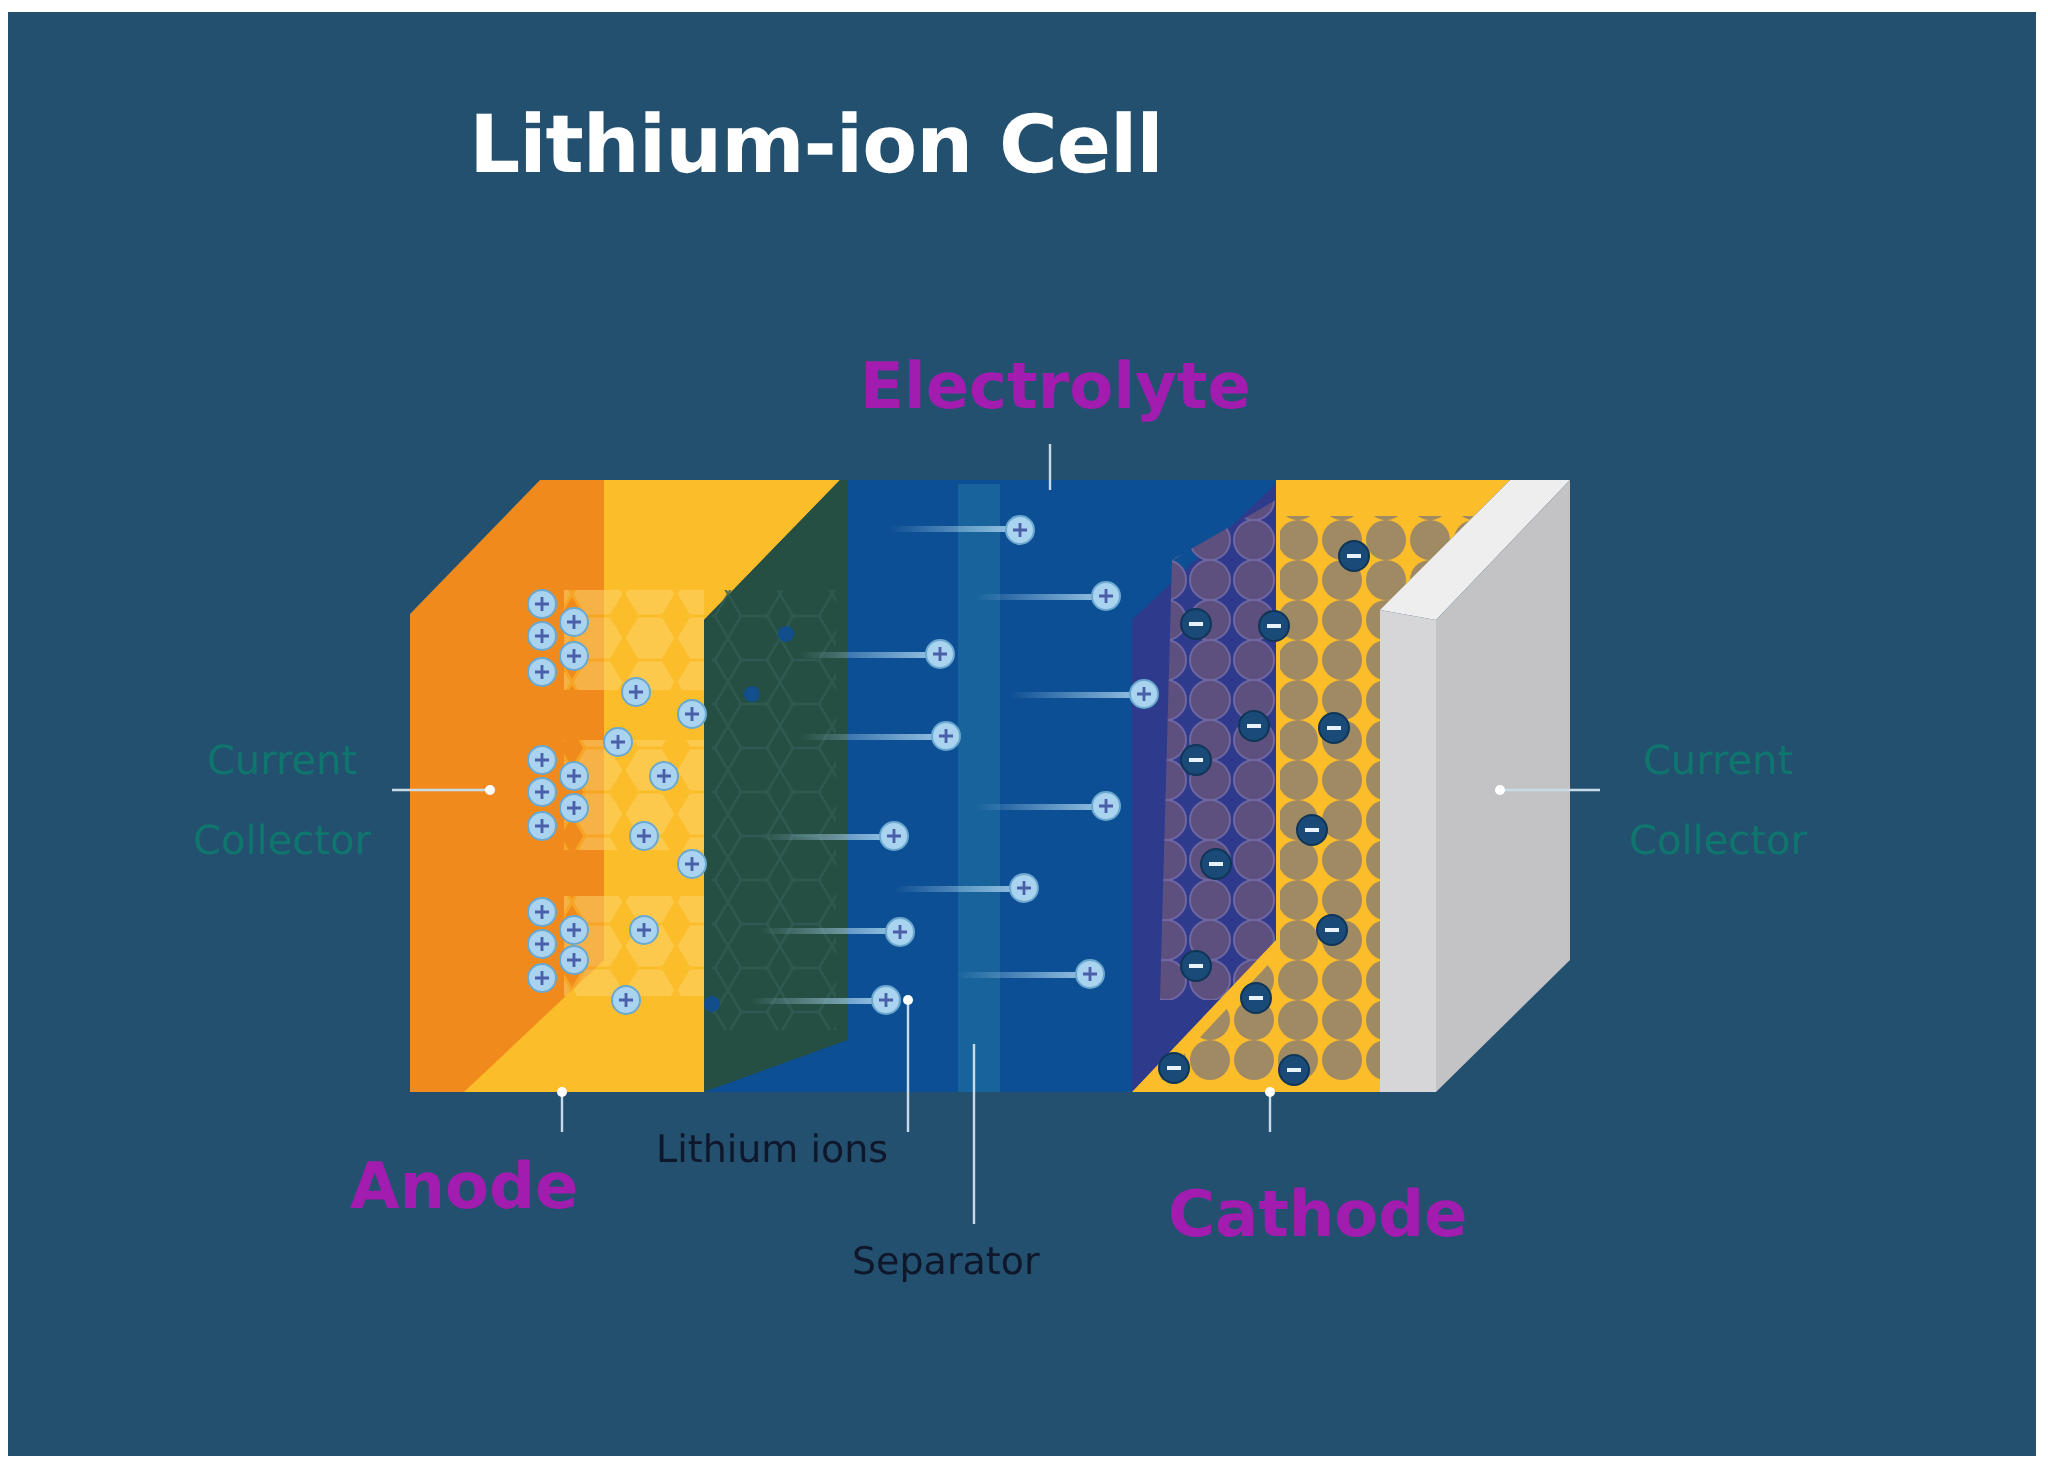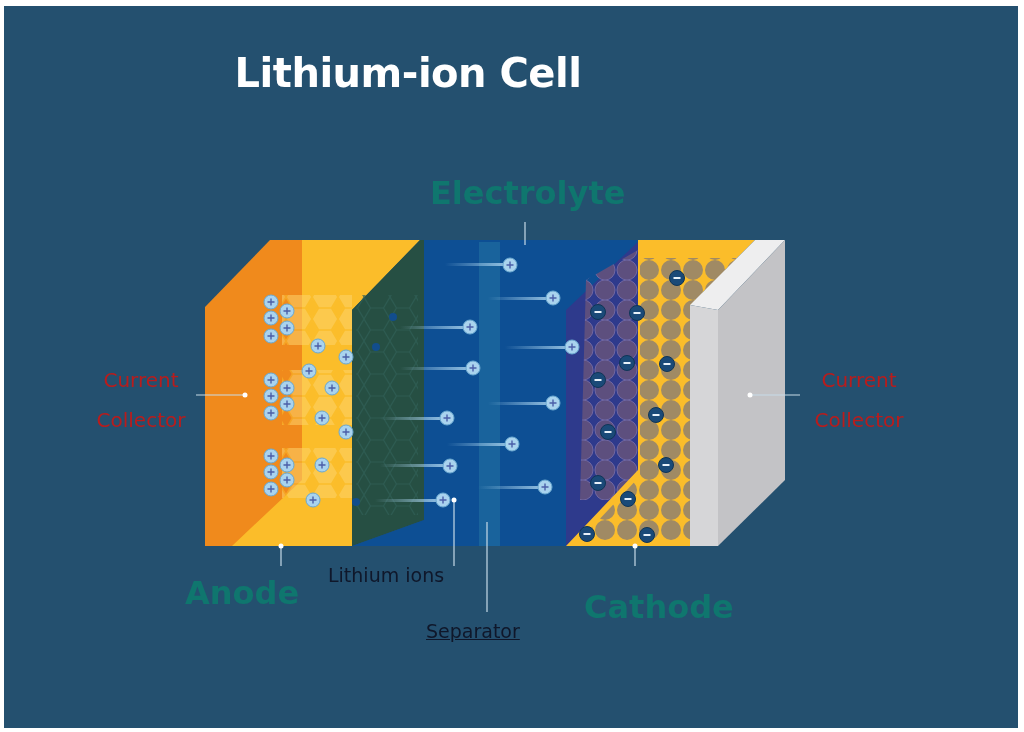--- a/index.html
+++ b/index.html
@@ -1,20 +1,20 @@
 <!DOCTYPE html>
 <html><head>
 <meta charset="utf-8">
 <style>
   html, body { margin:0; padding:0; background:#ffffff; }
   body { width:1024px; height:732px; position:relative; overflow:hidden; font-family:"DejaVu Sans", sans-serif; }
   .panel { position:absolute; left:4px; top:6px; width:1014px; height:722px; background:#24506f; }
   .title { position:absolute; left:0; width:816px; top:50px; text-align:center; color:#ffffff; font-weight:bold; font-size:40px; letter-spacing:-0.5px; }
-  .lbl { position:absolute; color:#b91c1c; font-size:20px; line-height:40px; text-align:center; }
-  .big { position:absolute; color:#0f766e; font-weight:bold; font-size:32px; }
+  .lbl { position:absolute; color:#0f766e; font-size:20px; line-height:40px; text-align:center; }
+  .big { position:absolute; color:#a21caf; font-weight:bold; font-size:32px; }
   .mid { position:absolute; color:#0f172a; font-size:19px; }
   svg.diagram { position:absolute; left:0; top:0; }
 </style>
 </head>
 <body>
 
 <div class="panel"></div>
 
 <div class="title">Lithium-ion Cell</div>
 
@@ -176,16 +176,16 @@
 
 <div class="lbl" style="left:80px; top:360px; width:122px;">
   <div>Current</div>
   <div>Collector</div>
 </div>
 <div class="lbl" style="left:798px; top:360px; width:122px;">
   <div>Current</div>
   <div>Collector</div>
 </div>
 
-<div class="big" style="left:185px; top:574px;">Anode</div>
+<div class="big" style="left:175px; top:574px;">Anode</div>
 <div class="big" style="left:584px; top:588px;">Cathode</div>
 <div class="mid" style="left:328px; top:564px;">Lithium ions</div>
-<div class="mid" style="left:426px; top:620px;text-decoration:underline;">Separator</div>
+<div class="mid" style="left:426px; top:620px;">Separator</div>
 
 </body></html>

